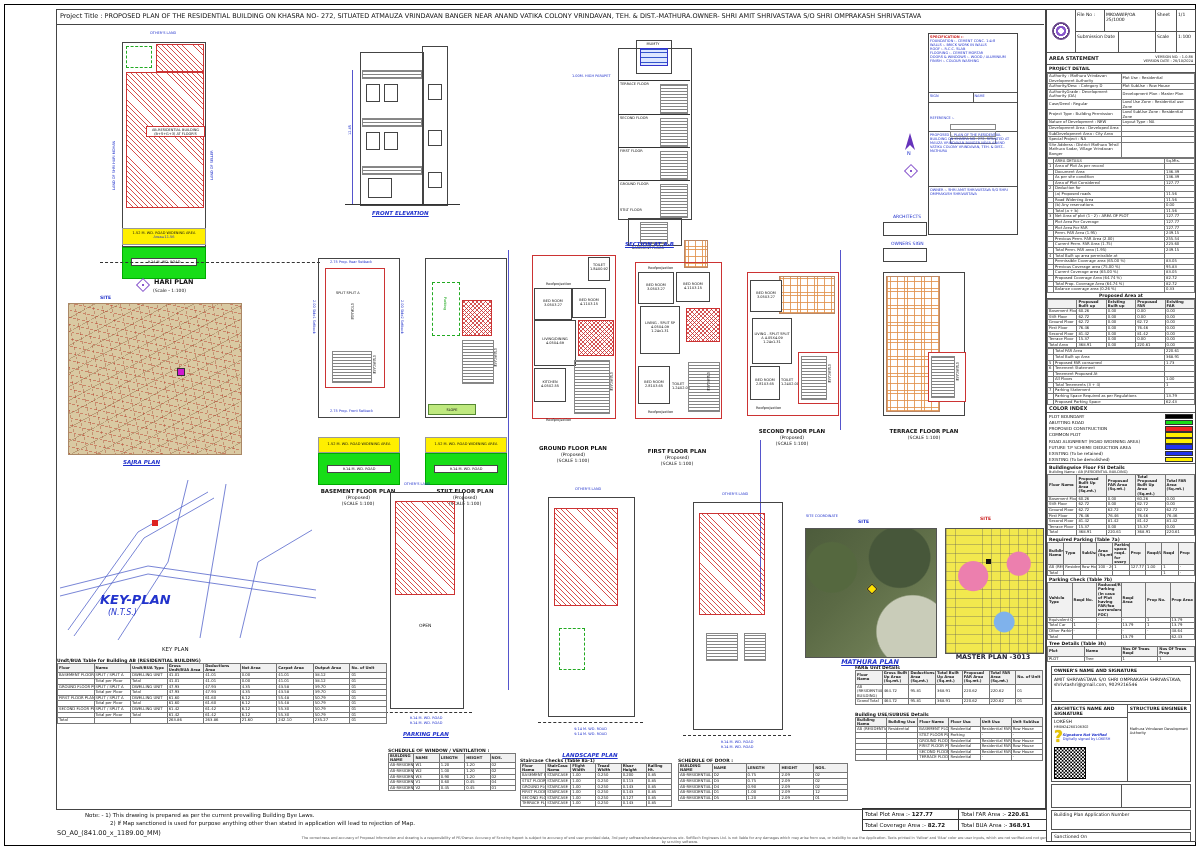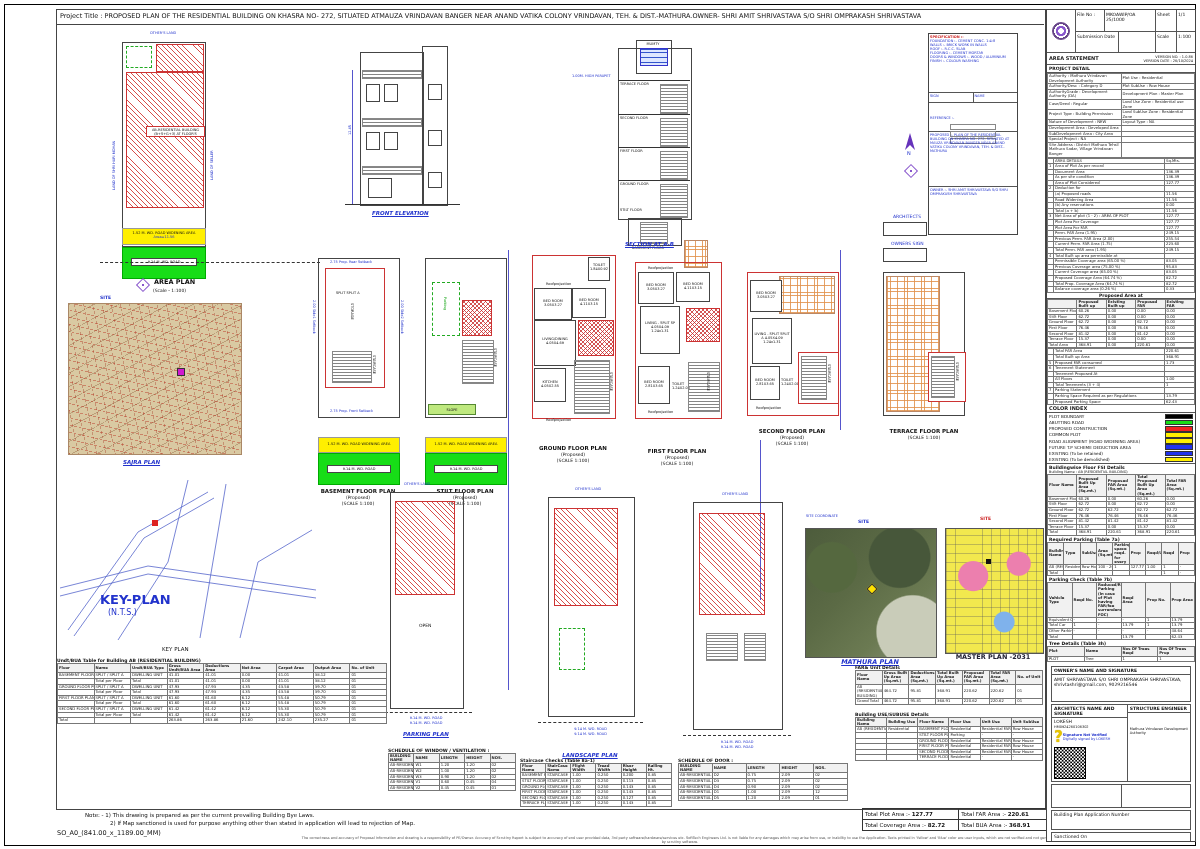--- a/index.html
+++ b/index.html
@@ -7,21 +7,21 @@
   .abs{position:absolute;}
   .box{border:0.7px solid #444;}
   .rbox{border:0.8px solid #c33;}
   .t3{font-size:3.5px;line-height:4px;}
   .t4{font-size:4.5px;line-height:5px;}
   .t5{font-size:5.5px;line-height:6px;}
   .t6{font-size:6.5px;line-height:7.5px;}
   .blue{color:#2233cc;}
   .red{color:#c22;}
   .b{font-weight:bold;}
-  .i{}
+  .i{font-style:italic;}
   .c{text-align:center;}
   .vr{writing-mode:vertical-rl;transform:rotate(180deg);}
   .vrn{writing-mode:vertical-rl;}
   .bcap{color:#2233cc;font-style:italic;text-decoration:underline;font-weight:bold;}
   .hatchR{background-image:repeating-linear-gradient(45deg,rgba(210,45,40,.85) 0,rgba(210,45,40,.85) .7px,transparent .7px,transparent 3.6px);border:0.8px solid #c33;}
   .hatchX{background-image:repeating-linear-gradient(45deg,rgba(200,40,40,.8) 0 .7px,transparent .7px 3px),repeating-linear-gradient(-45deg,rgba(200,40,40,.8) 0 .7px,transparent .7px 3px);border:0.8px solid #c33;}
   .hatchO{background-image:repeating-linear-gradient(0deg,rgba(225,145,75,.85) 0 .6px,transparent .6px 3.4px),repeating-linear-gradient(90deg,rgba(225,145,75,.85) 0 .6px,transparent .6px 3.4px);border:0.7px solid #b86;}
   .st{background-image:repeating-linear-gradient(0deg,#858585 0 .6px,transparent .6px 3px);border:0.6px solid #888;}
   .yellow{background:#ffef00;border:0.6px solid #999;}
   .greenrd{background:#17dd17;border:0.6px solid #0a0;}
@@ -62,21 +62,21 @@
   <div class="abs t3 blue vr" style="left:112px;top:110px;height:80px;">LAND OF SHRI HARI MOHAN</div>
   <div class="abs yellow" style="left:122px;top:228px;width:82px;height:15px;">
     <div class="t3 c" style="padding-top:2px;">1.52 M. WD. ROAD WIDENING AREA</div>
     <div class="t3 c blue">Area=11.56</div>
   </div>
   <div class="abs greenrd" style="left:122px;top:247px;width:82px;height:30px;">
     <div class="t3 c" style="margin:10px 8px 0;background:#fff;border:0.5px solid #444;padding:1px 0;">9.14 M. WD. ROAD</div>
   </div>
   <div class="abs dash" style="left:100px;top:262px;width:220px;"></div>
   <span class="abs compass" style="left:138px;top:280px;"></span>
-  <div class="abs t6 b" style="left:154px;top:279px;">AREA PLAN</div>
+  <div class="abs t6 b" style="left:154px;top:279px;">HARI PLAN</div>
   <div class="abs t4" style="left:153px;top:288px;">(Scale - 1:100)</div>
 
   <div class="abs box" style="left:360px;top:52px;width:62px;height:152px;"></div>
   <div class="abs box" style="left:422px;top:46px;width:24px;height:158px;"></div>
   <div class="abs st" style="left:362px;top:70px;width:58px;height:7px;"></div>
   <div class="abs st" style="left:362px;top:118px;width:58px;height:7px;"></div>
   <div class="abs st" style="left:362px;top:166px;width:58px;height:7px;"></div>
   <div class="abs box" style="left:366px;top:84px;width:12px;height:16px;"></div>
   <div class="abs box" style="left:384px;top:84px;width:12px;height:16px;"></div>
   <div class="abs box" style="left:366px;top:132px;width:12px;height:16px;"></div>
@@ -325,21 +325,21 @@
   <div class="abs t4 blue b" style="left:858px;top:519px;">SITE</div>
   <div class="abs goog" style="left:805px;top:528px;width:130px;height:128px;">
     <div class="abs" style="left:62px;top:56px;width:6px;height:6px;background:#ffe100;border:0.5px solid #333;transform:rotate(45deg);"></div>
   </div>
   <div class="abs t6 bcap c" style="left:805px;top:659px;width:130px;">MATHURA PLAN</div>
 
   <div class="abs t4 red b" style="left:980px;top:516px;">SITE</div>
   <div class="abs mast" style="left:945px;top:528px;width:97px;height:124px;">
     <div class="abs" style="left:40px;top:30px;width:5px;height:5px;background:#111;"></div>
   </div>
-  <div class="abs t6 b c" style="left:940px;top:654px;width:106px;color:#223;">MASTER PLAN -2031</div>
+  <div class="abs t6 b c" style="left:940px;top:654px;width:106px;color:#223;">MASTER PLAN -3013</div>
 
   <div class="abs" style="left:57px;top:658px;width:330px;">
     <div class="t4 b">Undt/BUA Table for Building  AB (RESIDENTIAL BUILDING)</div>
     <table class="mt">
         <thead>
           <tr>
             <td>Floor</td>
             <td>Name</td>
             <td>Undt/BUA Type</td>
             <td>Gross Undt/BUA Area</td>

